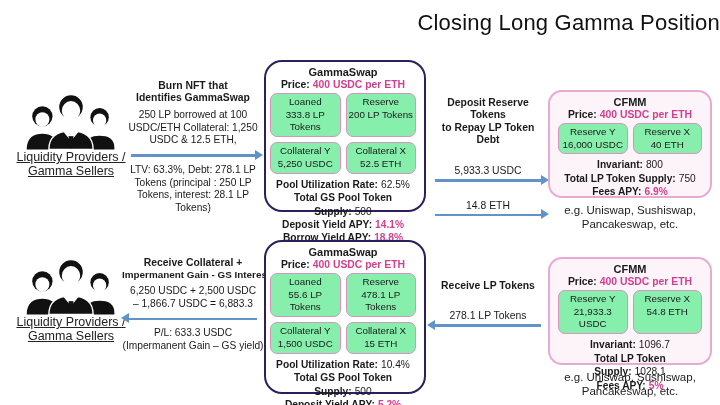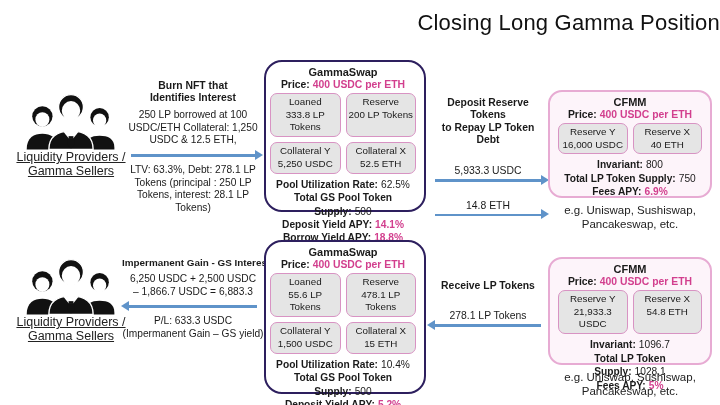--- a/index.html
+++ b/index.html
@@ -22,21 +22,21 @@
     border-left:8.5px solid #5f93c9;border-top:5.6px solid transparent;border-bottom:5.6px solid transparent;}
   .harrow.l::before{content:'';position:absolute;left:-8px;top:-4.4px;width:0;height:0;
     border-right:8.5px solid #5f93c9;border-top:5.6px solid transparent;border-bottom:5.6px solid transparent;}
   
   .gsbox{width:162px;border:2.5px solid #2d1f5e;border-radius:18px;background:#fff;
          box-sizing:border-box;padding:4px 8px 4px 4px;text-align:center;}
   .boxtitle{font-weight:bold;font-size:11px;}
   .price{font-size:10.4px;font-weight:bold;margin-top:1px;}
   .pink{color:#d23f8e;}
   .cellgrid{display:grid;grid-template-columns:1fr 1fr;gap:5px;margin-top:3px;}
-  .cell{border:1.5px solid #d893c3;border-radius:7px;background:#e5e5e5;padding:2px 1px;
+  .cell{border:1.5px solid #d893c3;border-radius:7px;background:#86efac;padding:2px 1px;
         font-size:9.8px;line-height:1.3;}
   .stats{margin-top:4px;font-size:10.2px;line-height:1.32;}
   .stats .sl{font-weight:bold;margin-right:3px;}
   
   .cfmmbox{width:164px;border:2px solid #e7abd3;border-radius:14px;background:#fdf4fa;
            box-sizing:border-box;padding:4px 8px;text-align:center;}
   .caption{width:164px;text-align:center;font-size:11.5px;line-height:1.25;color:#222;}
   
   .transfer{width:116px;text-align:center;font-size:10.4px;}
   .transfer .hd{font-weight:bold;line-height:1.2;}
@@ -69,21 +69,21 @@
     </svg>
     <div class="lbl">
       <div>Liquidity Providers /</div>
       <div>Gamma Sellers</div>
     </div>
   </div>
 
   <div class="abs noteblock" style="left:124px;top:80px;">
     <div class="hd">
       <div>Burn NFT that</div>
-      <div>Identifies Interest</div>
+      <div>Identifies GammaSwap</div>
     </div>
     <div class="p">250 LP borrowed at 100 USDC/ETH Collateral: 1,250 USDC &amp; 12.5 ETH,</div>
     <div class="harrow r" style="width:124px;"></div>
     <div class="p" style="margin-top:2px;">LTV: 63.3%, Debt: 278.1 LP Tokens (principal : 250 LP Tokens, interest: 28.1 LP Tokens)</div>
   </div>
 
   <div class="abs gsbox" style="left:264px;top:60px;height:152px;">
     <div class="boxtitle">GammaSwap</div>
     <div class="price">
       <span>Price:</span>
@@ -172,20 +172,21 @@
       </g>
     </svg>
     <div class="lbl">
       <div>Liquidity Providers /</div>
       <div>Gamma Sellers</div>
     </div>
   </div>
 
   <div class="abs noteblock" style="left:122px;top:257px;width:142px;">
     <div class="hd">
+      <div>Receive Collateral +</div>
       <div class="nowrap" style="font-size:9.9px;">Impermanent Gain -  GS Interest</div>
     </div>
     <div class="p">
       <div>6,250 USDC + 2,500 USDC</div>
       <div>– 1,866.7 USDC = 6,883.3</div>
     </div>
     <div class="harrow l" style="width:128px;"></div>
     <div class="p" style="margin-top:2px;">
       <div>P/L: 633.3 USDC</div>
       <div>(Impermanent Gain – GS yield)</div>

